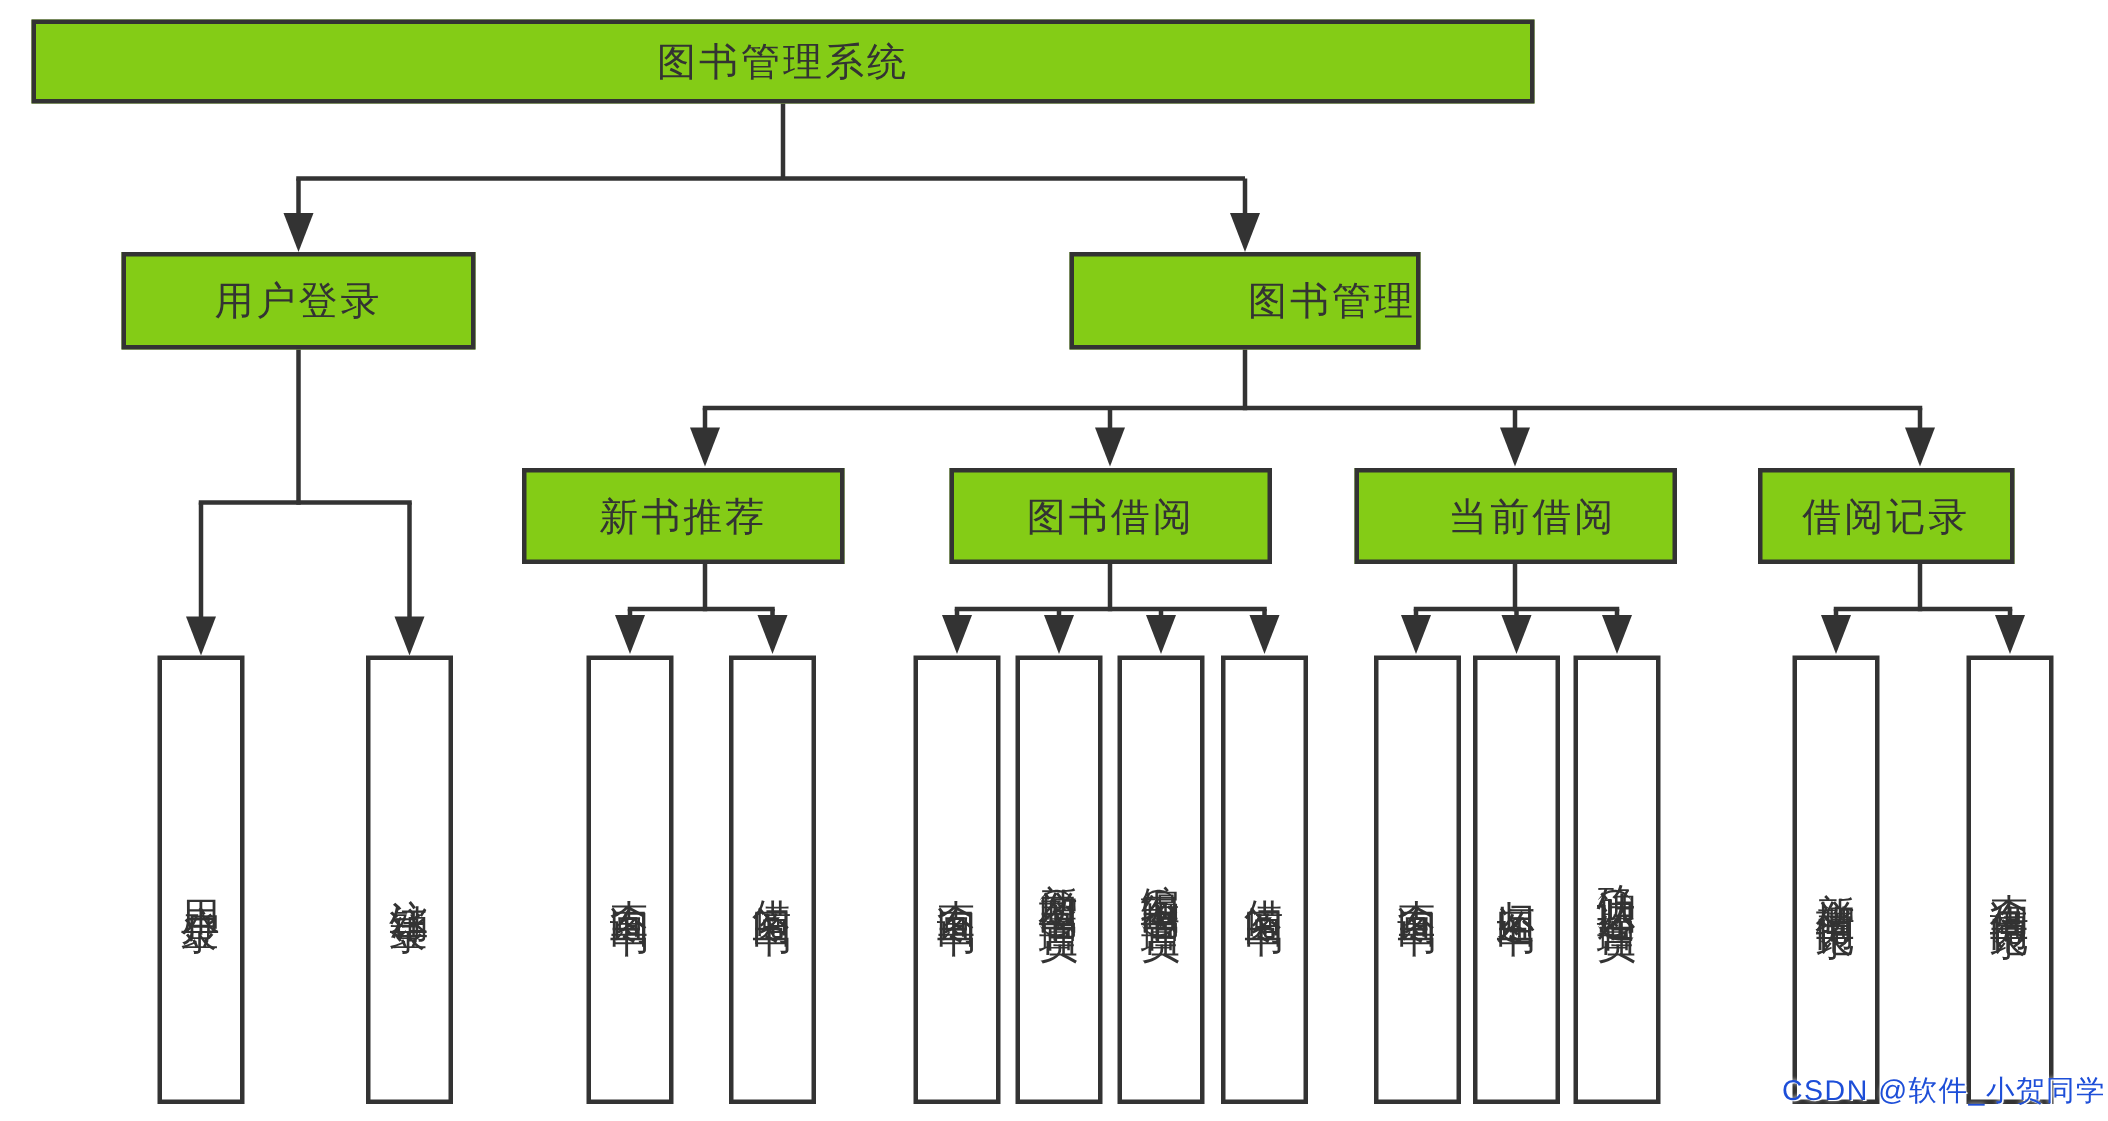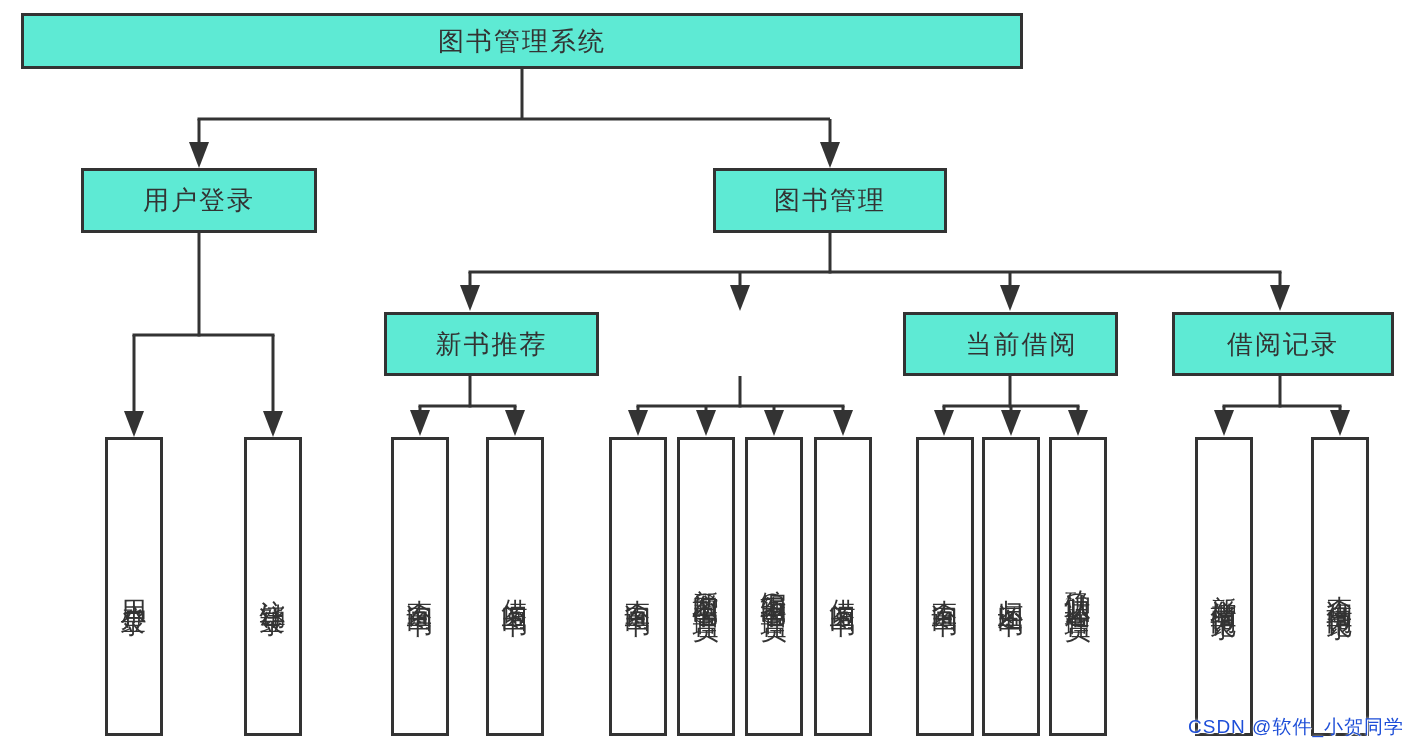--- a/index.html
+++ b/index.html
@@ -8,21 +8,21 @@
     width:1405px;height:747px;
     background:#ffffff;
     font-family:"Liberation Sans", sans-serif;
     overflow:hidden;
   }
   #wires{position:absolute;left:0;top:0;width:1405px;height:747px;}
   .hbox{
     position:absolute;
     box-sizing:border-box;
     border:3px solid #333333;
-    background:#5eead4;
+    background:#84cc16;
     display:flex;align-items:center;justify-content:center;
   }
   .hbox .lbl{
     color:#333333;
     font-size:26px;
     letter-spacing:2px;
     white-space:nowrap;
   }
   .vbox{
     position:absolute;
@@ -122,31 +122,34 @@
     </g>
   </svg>
 
   <div class="hbox" style="left:21px;top:13px;width:1002px;height:56px;">
     <span class="lbl">图书管理系统</span>
   </div>
 
   <div class="hbox" style="left:81px;top:168px;width:236px;height:65px;">
     <span class="lbl">用户登录</span>
   </div>
-  <div class="hbox" style="left:713px;top:168px;width:234px;height:65px;">
+  <div class="hbox" style="left:713px;top:168px;width:234px;height:65px;justify-content:flex-end;">
     <span class="lbl">图书管理</span>
   </div>
 
-  <div class="hbox" style="left:384px;top:312px;width:215px;height:64px;">
+  <div class="hbox" style="left:348px;top:312px;width:215px;height:64px;">
     <span class="lbl">新书推荐</span>
+  </div>
+  <div class="hbox" style="left:633px;top:312px;width:215px;height:64px;">
+    <span class="lbl">图书借阅</span>
   </div>
   <div class="hbox" style="left:903px;top:312px;width:215px;height:64px;padding-left:22px;">
     <span class="lbl">当前借阅</span>
   </div>
-  <div class="hbox" style="left:1172px;top:312px;width:222px;height:64px;">
+  <div class="hbox" style="left:1172px;top:312px;width:171px;height:64px;">
     <span class="lbl">借阅记录</span>
   </div>
 
   <div class="vbox" style="left:105px;">
     <span class="lbl">用户登录</span>
   </div>
   <div class="vbox" style="left:244px;">
     <span class="lbl">注销登录</span>
   </div>
 

